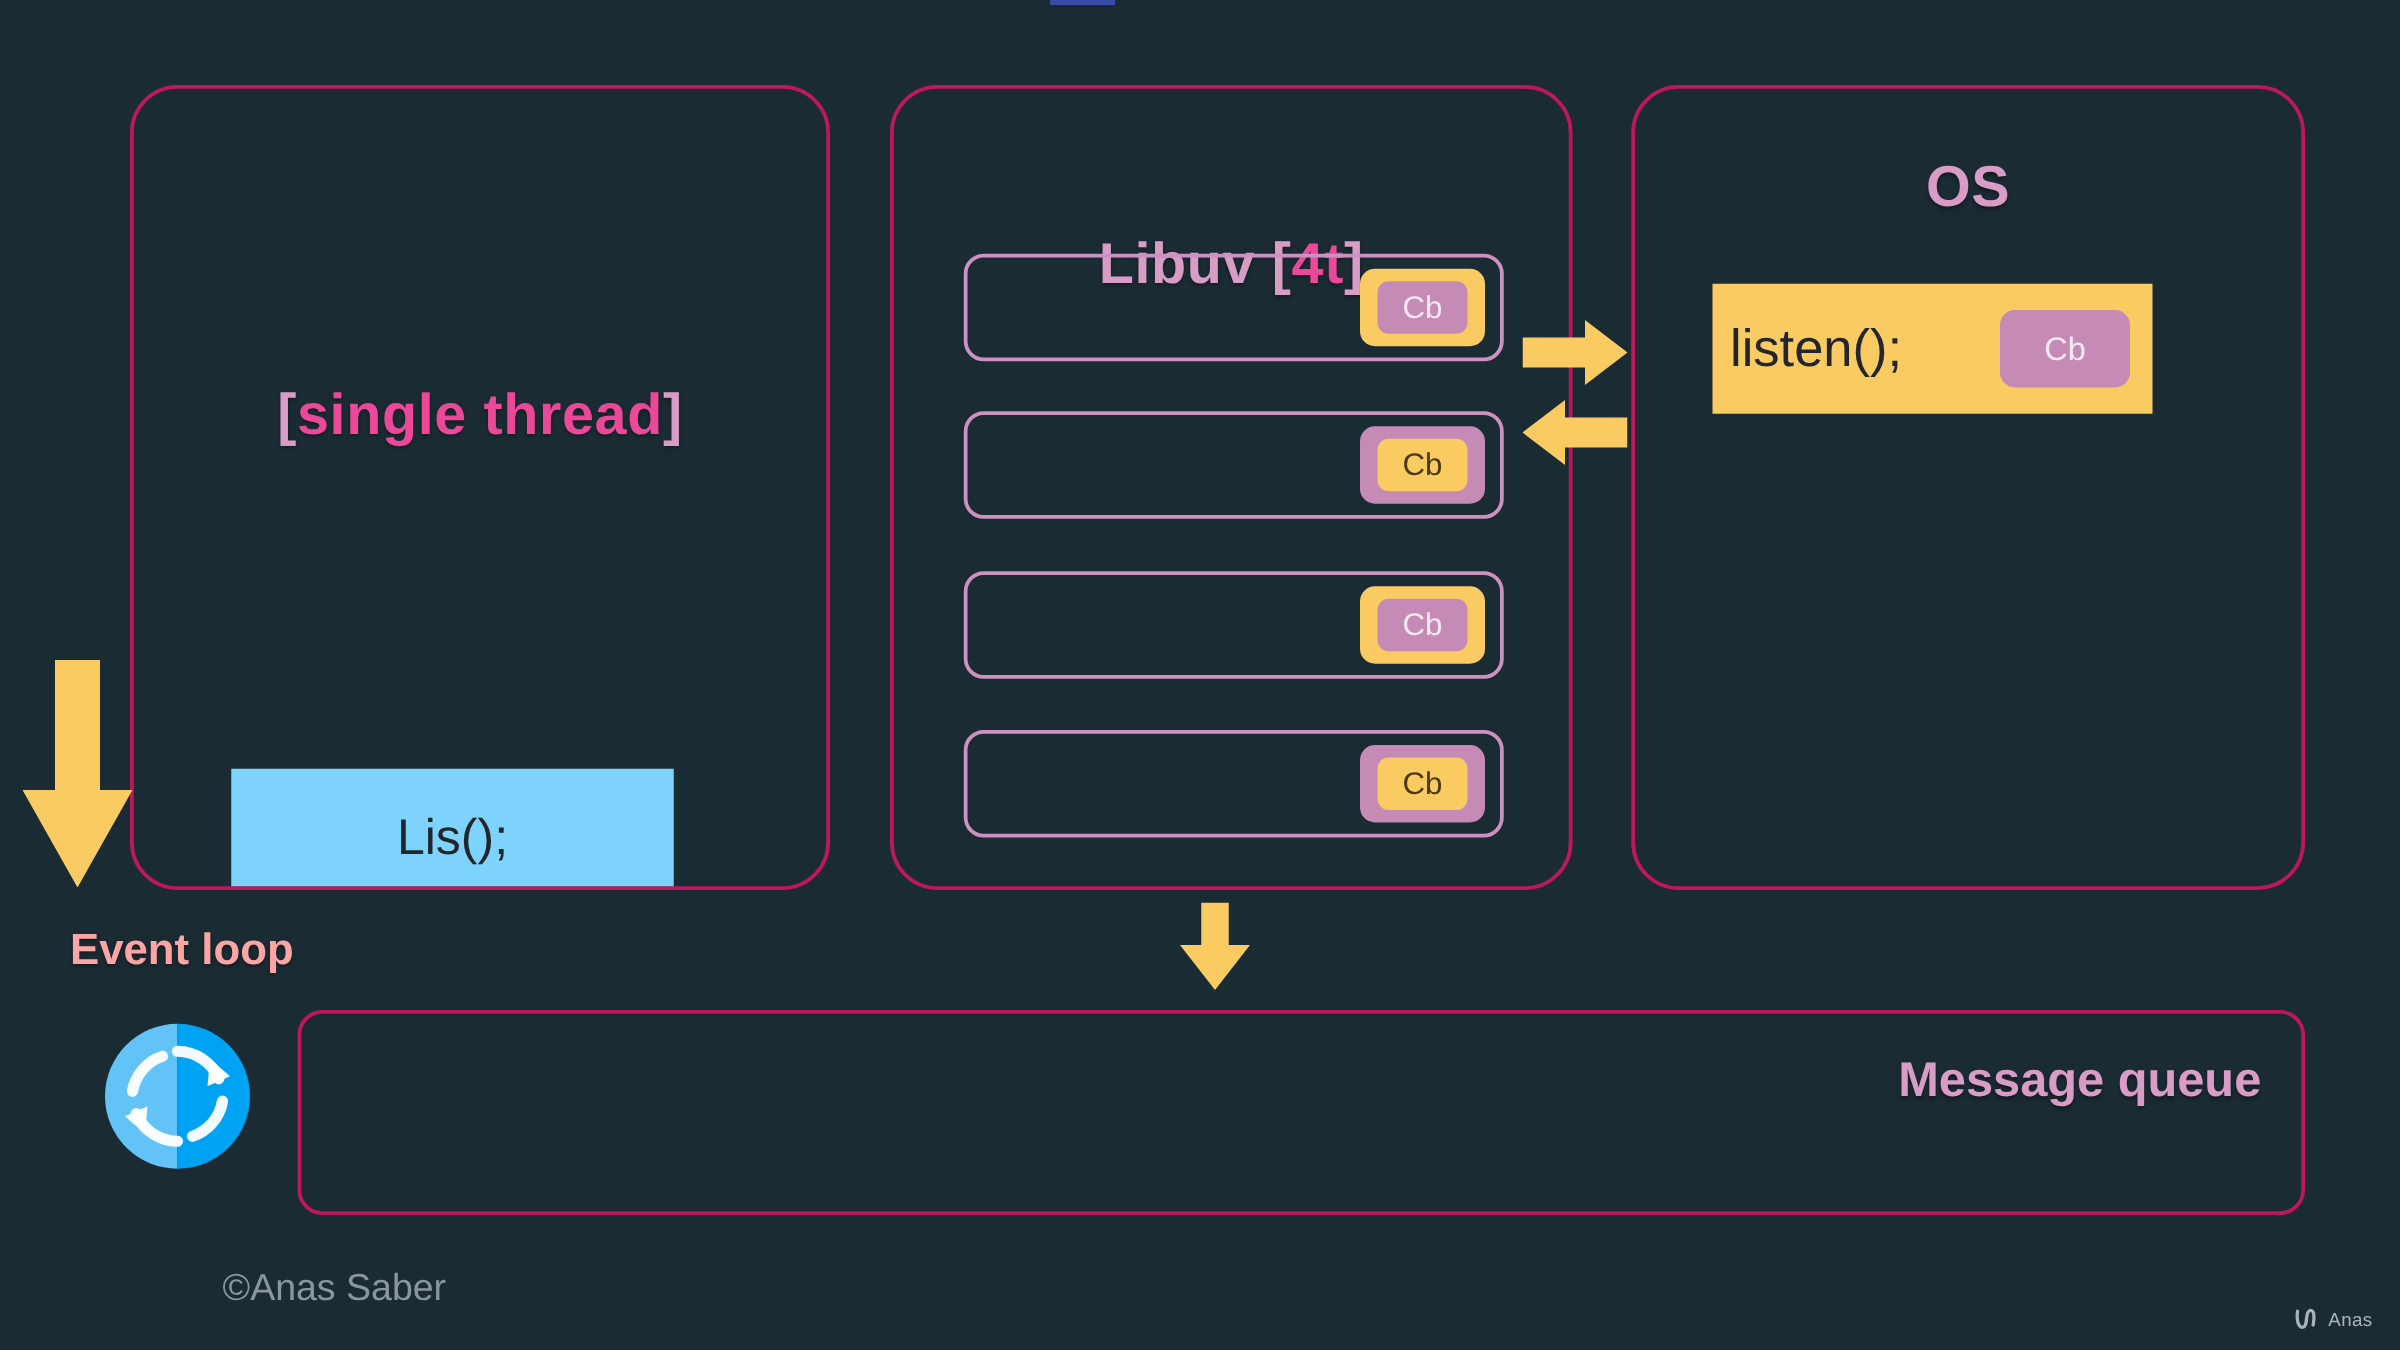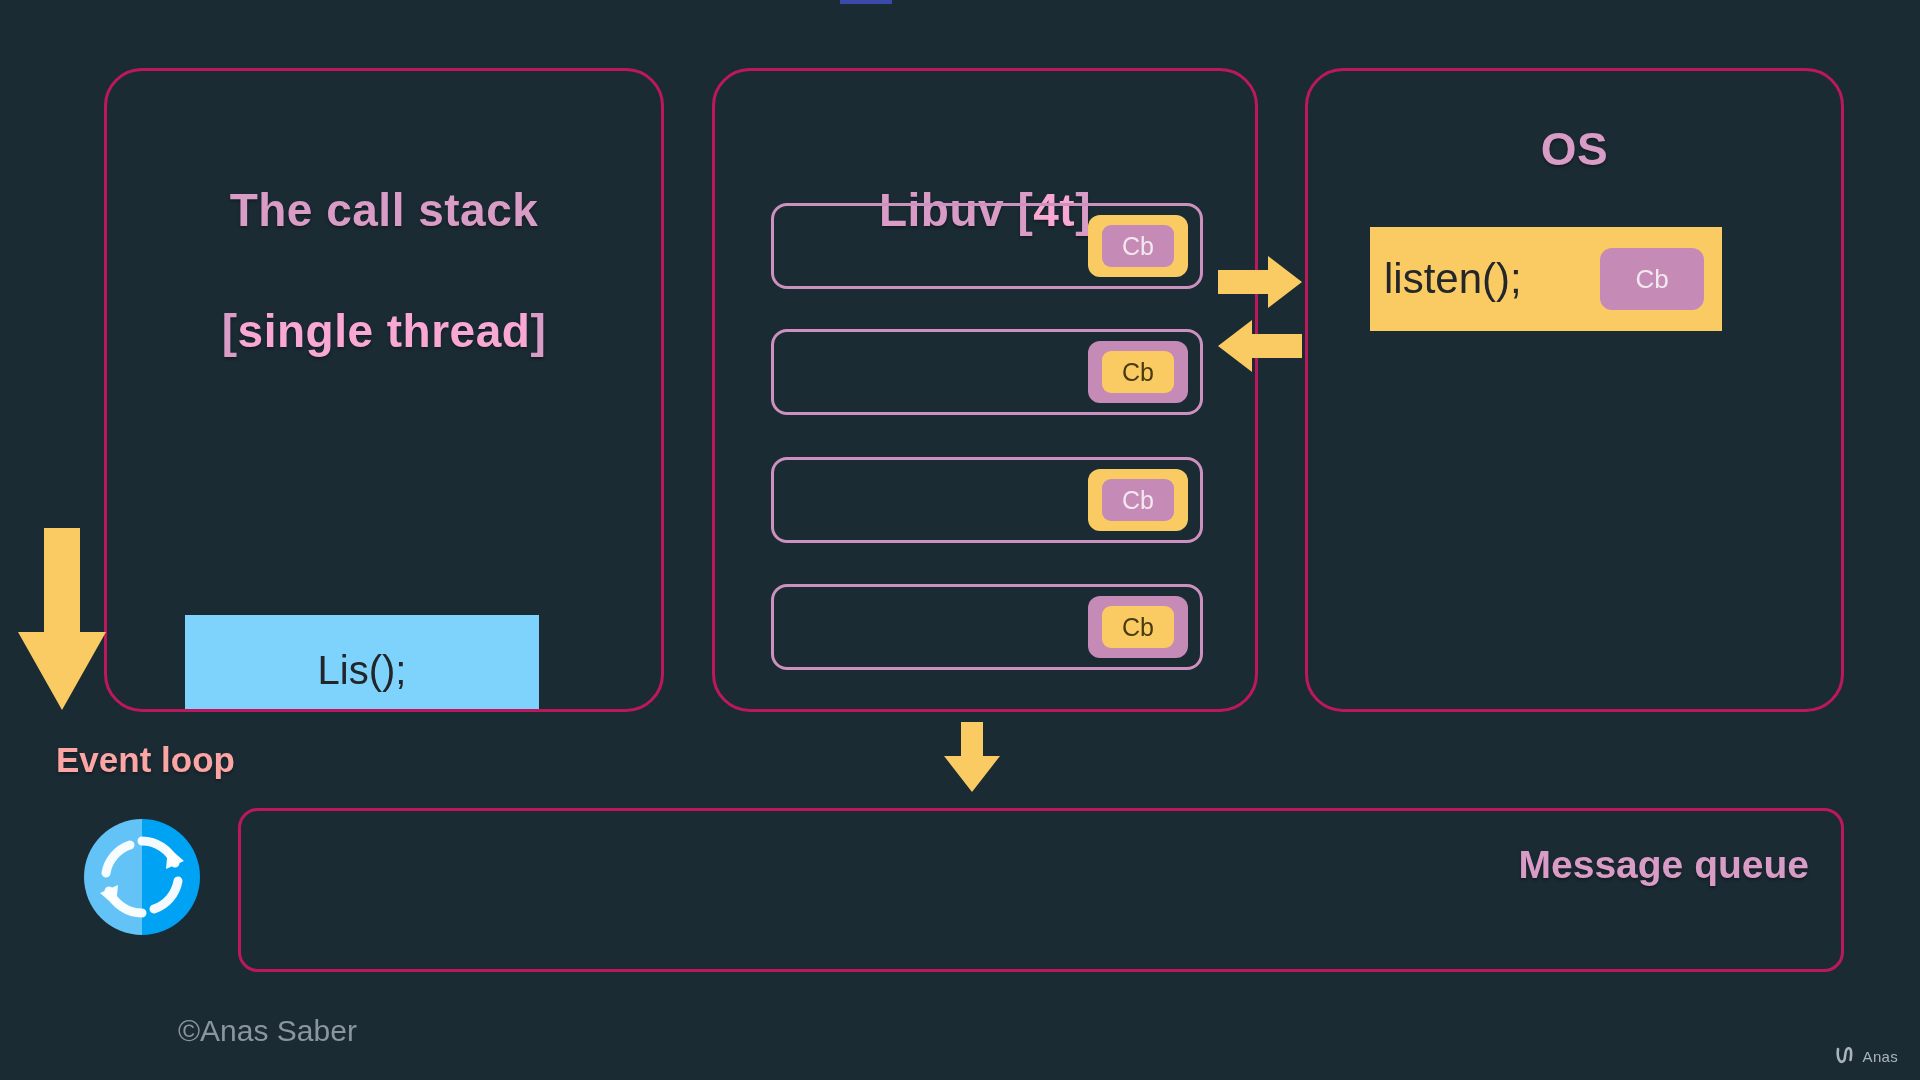--- a/index.html
+++ b/index.html
@@ -46,21 +46,21 @@
     width: 100%;
     text-align: center;
     font-weight: bold;
     font-size: 46px;
     color: #d89cc6;
     letter-spacing: 0.5px;
     text-shadow: 0 2px 3px rgba(0,0,0,0.35);
     white-space: pre-line;
     line-height: 1.32;
   }
-  .accent-gold { color: #f9a8d4; }
+  .accent-gold { color: #ec4899; }
 
   
   #call-stack-panel {
     left: 104px;
     top: 68px;
     width: 560px;
     height: 644px;
     overflow: hidden;
   }
   #call-stack-title {
@@ -242,21 +242,21 @@
 </style>
 </head>
 <body>
 
 <div class="video-progress-track">
   <div class="video-progress-fill"></div>
 </div>
 
 <div class="panel" id="call-stack-panel">
   <div class="panel-title" id="call-stack-title">
-    <span>The call stack</span><br>
+    <br>
     <span>[</span><span class="accent-gold">single thread</span><span>]</span>
   </div>
   <div class="stack-frame">
     <span>Lis();</span>
   </div>
 </div>
 
 <div class="panel" id="libuv-panel">
   <div class="panel-title" id="libuv-title">
     <span>Libuv </span><span>[</span><span class="accent-gold">4t</span><span>]</span>

